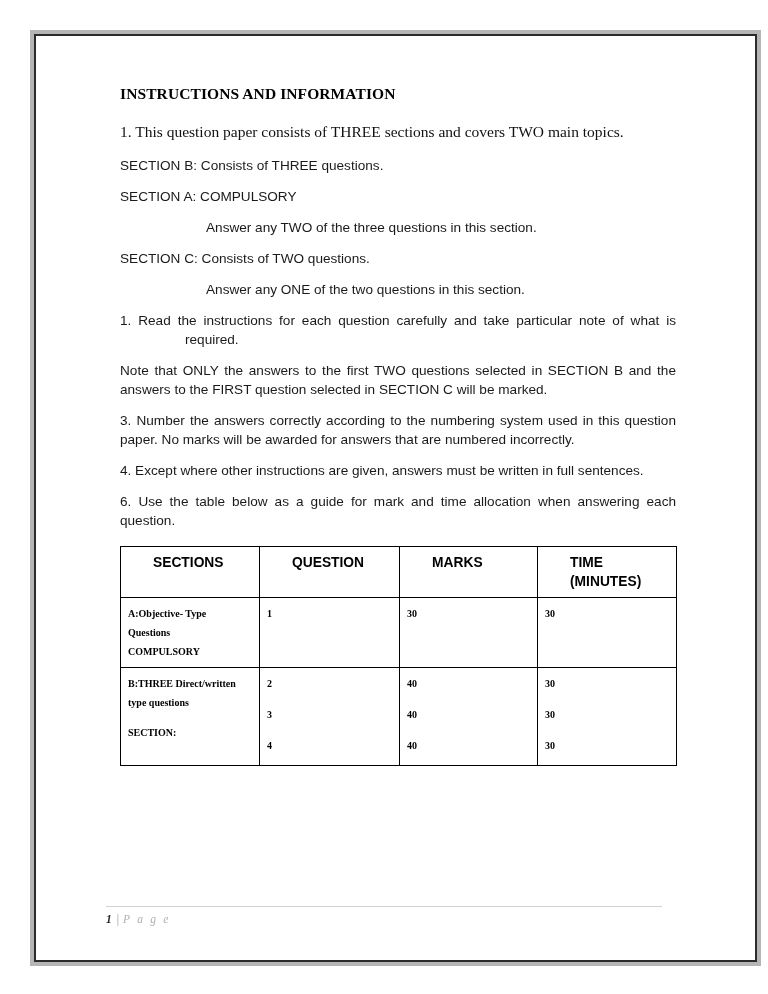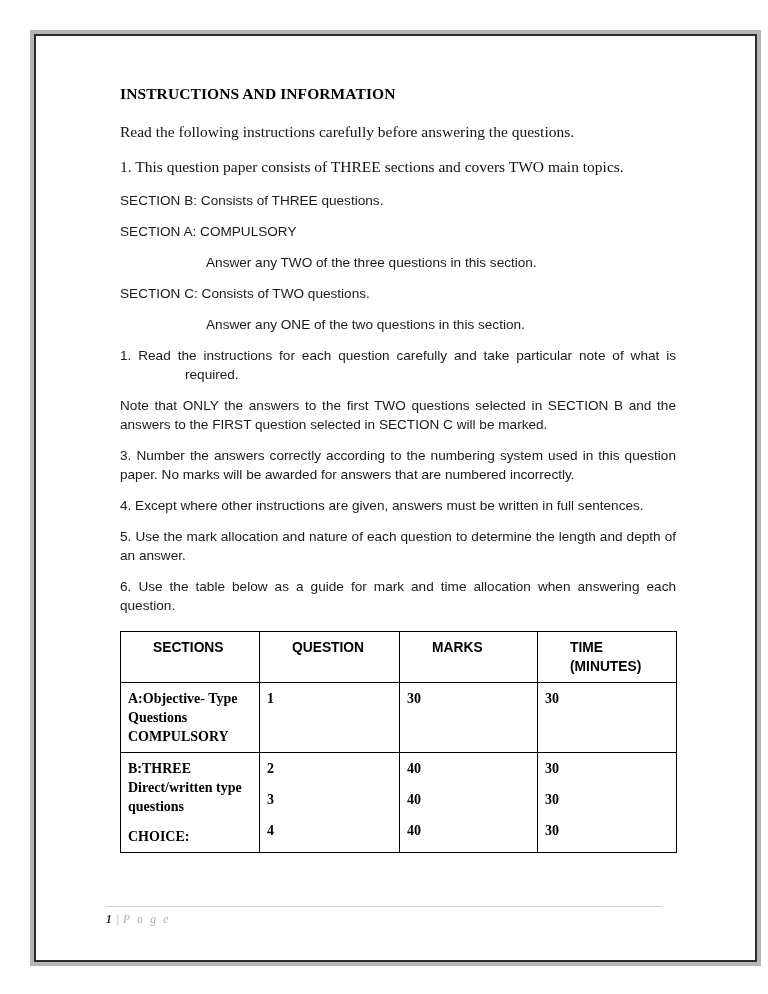--- a/index.html
+++ b/index.html
@@ -110,21 +110,21 @@
     font-size: 13.8px;
     line-height: 19px;
     text-align: left;
     color: #000000;
     height: 50px;
     padding-left: 32px;
   }
   .alloc-table tbody td {
     font-family: "Liberation Serif", serif;
     font-weight: bold;
-    font-size: 14px;
+    font-size: 10px;
     line-height: 19px;
     color: #000000;
   }
   .row-a td { height: 64px; }
   .row-b td { height: 98px; }
 
   .cell-justify {
     text-align: justify;
     text-justify: inter-word;
   }
@@ -174,21 +174,20 @@
 </head>
 <body>
 
 <div class="page-shadow"></div>
 <div class="page-sheet"></div>
 
 <div class="content">
 
   <p class="doc-title">INSTRUCTIONS AND INFORMATION</p>
 
-  <p class="serif-p">Read the following instructions carefully before answering the questions.</p>
 
   <p class="serif-p">1. This question paper consists of THREE sections and covers TWO main topics.</p>
 
   <p class="sans-p">SECTION B: Consists of THREE questions.</p>
 
   <p class="sans-p">SECTION A: COMPULSORY</p>
 
   <p class="sans-p indent-lg">Answer any TWO of the three questions in this section.</p>
 
   <p class="sans-p">SECTION C: Consists of TWO questions.</p>
@@ -196,21 +195,20 @@
   <p class="sans-p indent-lg">Answer any ONE of the two questions in this section.</p>
 
   <p class="sans-p justify hang-2">1. Read the instructions for each question carefully and take particular note of what is required.</p>
 
   <p class="sans-p justify">Note that ONLY the answers to the first TWO questions selected in SECTION B and the answers to the FIRST question selected in SECTION C will be marked.</p>
 
   <p class="sans-p justify">3. Number the answers correctly according to the numbering system used in this question paper. No marks will be awarded for answers that are numbered incorrectly.</p>
 
   <p class="sans-p justify">4. Except where other instructions are given, answers must be written in full sentences.</p>
 
-  <p class="sans-p justify">5. Use the mark allocation and nature of each question to determine the length and depth of an answer.</p>
 
   <p class="sans-p justify tight">6. Use the table below as a guide for mark and time allocation when answering each question.</p>
 
   <table class="alloc-table">
     <colgroup>
       <col class="c-sections">
       <col class="c-question">
       <col class="c-marks">
       <col class="c-time">
     </colgroup>
@@ -241,21 +239,21 @@
         <td>
           <span class="jline">30</span>
         </td>
       </tr>
       <tr class="row-b">
         <td>
           <span class="jline">B:THREE</span>
           <span class="jline">Direct/written</span>
           <span class="jline">type questions</span>
           <span class="gap-line"></span>
-          <span class="jline">CHOICE:</span>
+          <span class="jline">SECTION:</span>
         </td>
         <td>
           <span class="jline">2</span>
           <span class="spacer-line"></span>
           <span class="jline">3</span>
           <span class="spacer-line"></span>
           <span class="jline">4</span>
         </td>
         <td>
           <span class="jline">40</span>

